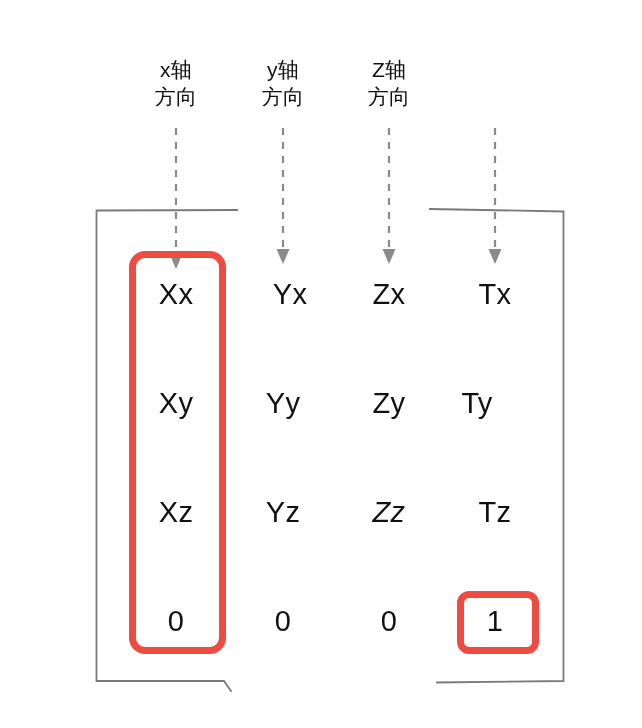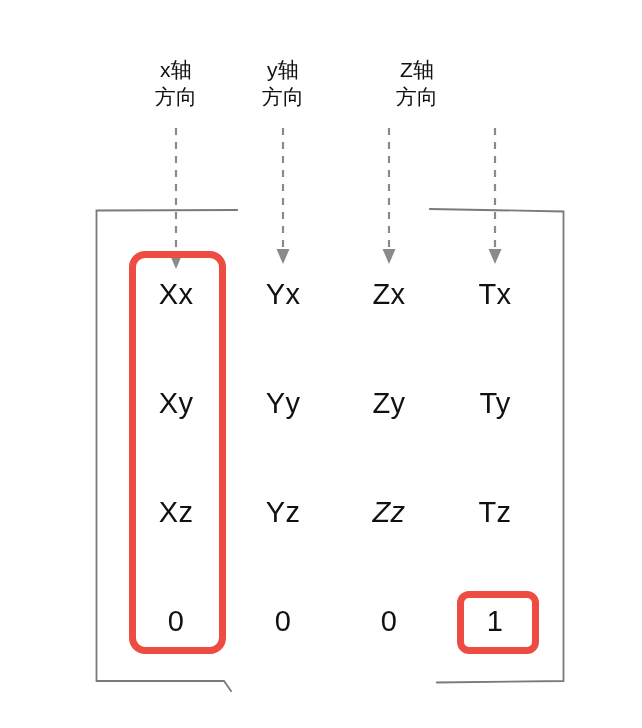--- a/index.html
+++ b/index.html
@@ -79,21 +79,21 @@
   <div class="col-label" style="left:176px; top:56px;">
     <span class="ln">x轴</span>
     <span class="ln">方向</span>
   </div>
 
   <div class="col-label" style="left:283px; top:56px;">
     <span class="ln">y轴</span>
     <span class="ln">方向</span>
   </div>
 
-  <div class="col-label" style="left:389px; top:56px;margin-left:28px;">
+  <div class="col-label" style="left:389px; top:56px;">
     <span class="ln">Z轴</span>
     <span class="ln">方向</span>
   </div>
 
 
   <div class="arrow" style="left:176px; top:128px;">
     <svg width="16" height="142" viewBox="0 0 16 142">
       <line x1="8" y1="0" x2="8" y2="126" stroke="#8a8a8a" stroke-width="2.2" stroke-dasharray="7 7"></line>
       <polygon points="1.5,126 14.5,126 8,141" fill="#8a8a8a"></polygon>
     </svg>
@@ -129,28 +129,28 @@
     <g stroke="#7a7a7a" stroke-width="1.8" fill="none" stroke-linecap="square">
       <path d="M 430 209 L 563.5 211.5 L 563.5 681 L 437 682.5"></path>
     </g>
   </svg>
 
   <div class="hl hl-column" style="left:129px; top:251px; width:97px; height:403px; border-color:#EE4B42;"></div>
 
   <div class="hl hl-cell" style="left:457px; top:591px; width:82px; height:63px; border-color:#EE4B42;"></div>
 
   <div class="cell" style="left:176px; top:294px;">Xx</div>
-  <div class="cell" style="left:283px; top:294px;">Yx</div>
+  <div class="cell" style="left:290px; top:294px;">Yx</div>
   <div class="cell" style="left:389px; top:294px;">Zx</div>
   <div class="cell" style="left:495px; top:294px;">Tx</div>
 
   <div class="cell" style="left:176px; top:403px;">Xy</div>
   <div class="cell" style="left:283px; top:403px;">Yy</div>
   <div class="cell" style="left:389px; top:403px;">Zy</div>
-  <div class="cell" style="left:495px; top:403px;">Ty</div>
+  <div class="cell" style="left:477px; top:403px;">Ty</div>
 
   <div class="cell" style="left:176px; top:512px;">Xz</div>
   <div class="cell" style="left:283px; top:512px;text-align:right;">Yz</div>
   <div class="cell" style="left:389px; top:512px;font-style:italic;">Zz</div>
   <div class="cell" style="left:495px; top:512px;">Tz</div>
 
   <div class="cell" style="left:176px; top:621px;">0</div>
   <div class="cell" style="left:283px; top:621px;">0</div>
   <div class="cell" style="left:389px; top:621px;">0</div>
   <div class="cell" style="left:495px; top:621px;">1</div>

